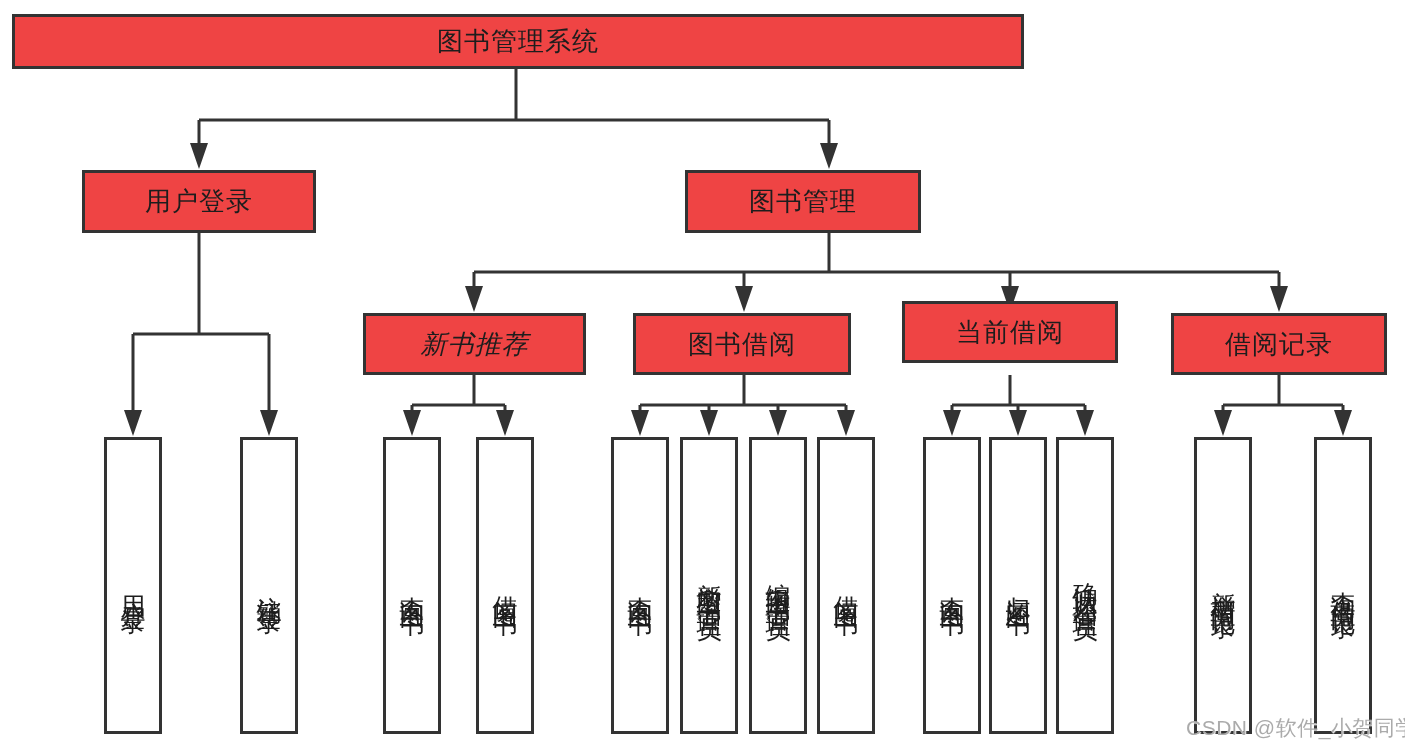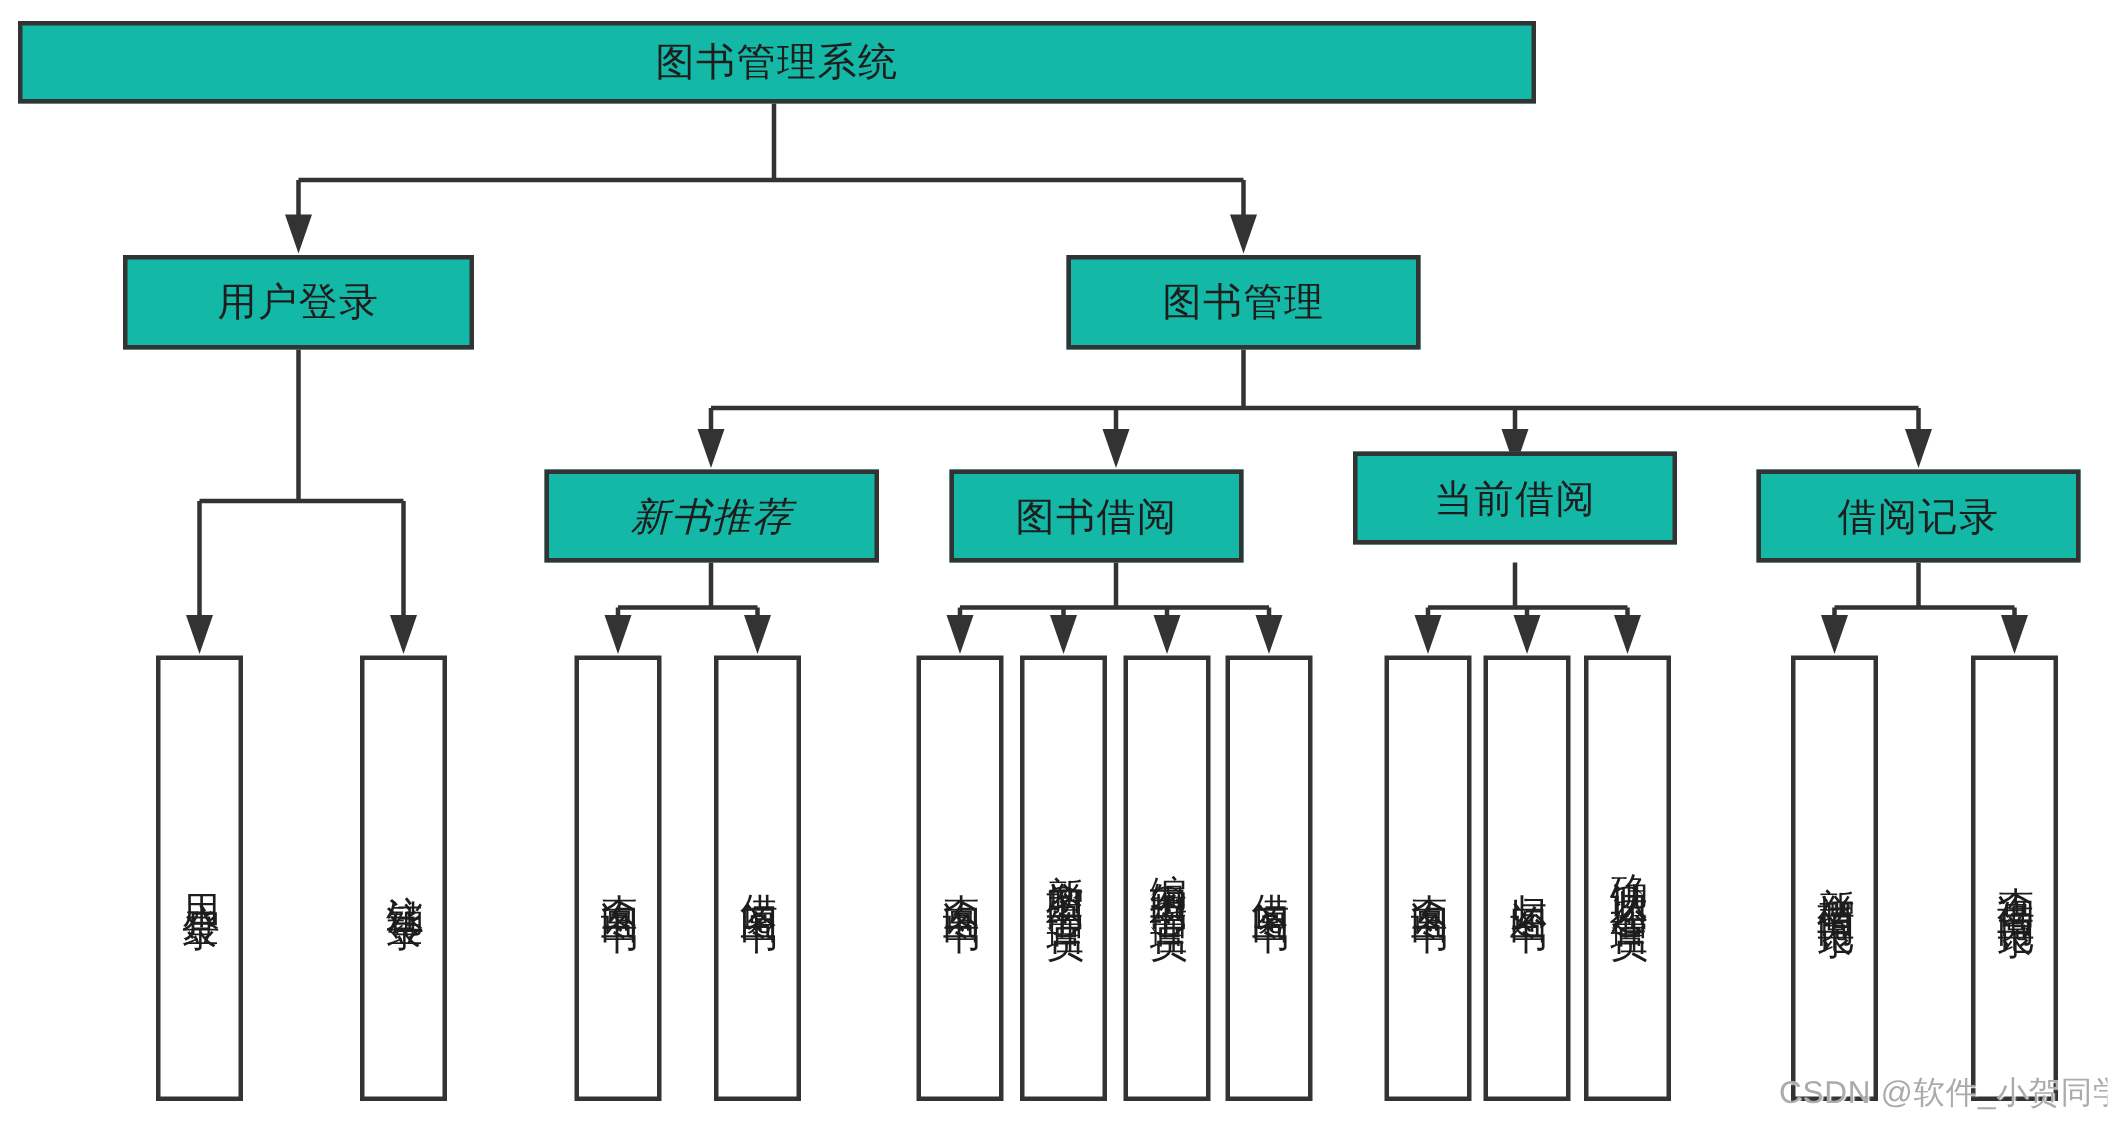--- a/index.html
+++ b/index.html
@@ -13,21 +13,21 @@
     width:1405px;height:747px;position:relative;overflow:hidden;
     background:var(--bg);
     font-family:"Liberation Sans",sans-serif;
     color:var(--text);
   }
   #connectors{position:absolute;left:0;top:0;width:1405px;height:747px;}
   #connectors path.ln{stroke:var(--line);stroke-width:3;fill:none;}
   #connectors path.ah{fill:var(--line);stroke:none;}
   .box{
     position:absolute;box-sizing:border-box;
-    background:#14b8a6;border:3px solid var(--line);
+    background:#ef4444;border:3px solid var(--line);
     display:flex;align-items:center;justify-content:center;
     font-size:26px;letter-spacing:1px;color:var(--text);
     white-space:nowrap;
   }
   .leaf{
     position:absolute;box-sizing:border-box;top:437px;width:58px;height:297px;
     background:#fff;border:3px solid var(--line);
     display:flex;align-items:center;justify-content:center;
   }
   .leaf span{
@@ -66,24 +66,24 @@
            M474,312 l-9,-26 h18 Z  M744,312 l-9,-26 h18 Z  M1010,312 l-9,-26 h18 Z  M1279,312 l-9,-26 h18 Z
            M412,436 l-9,-26 h18 Z  M505,436 l-9,-26 h18 Z
            M640,436 l-9,-26 h18 Z  M709,436 l-9,-26 h18 Z  M778,436 l-9,-26 h18 Z  M846,436 l-9,-26 h18 Z
            M952,436 l-9,-26 h18 Z  M1018,436 l-9,-26 h18 Z  M1085,436 l-9,-26 h18 Z
            M1223,436 l-9,-26 h18 Z M1343,436 l-9,-26 h18 Z"></path>
 </svg>
 
 <div class="box" style="left:12px;top:14px;width:1012px;height:55px;">图书管理系统</div>
 
 <div class="box" style="left:82px;top:170px;width:234px;height:63px;">用户登录</div>
-<div class="box" style="left:711px;top:170px;width:236px;height:63px;">图书管理</div>
+<div class="box" style="left:685px;top:170px;width:236px;height:63px;">图书管理</div>
 
 <div class="box" style="left:363px;top:313px;width:223px;height:62px;font-style:italic;">新书推荐</div>
-<div class="box" style="left:633px;top:313px;width:196px;height:62px;">图书借阅</div>
+<div class="box" style="left:633px;top:313px;width:218px;height:62px;">图书借阅</div>
 <div class="box" style="left:902px;top:301px;width:216px;height:62px;">当前借阅</div>
 <div class="box" style="left:1171px;top:313px;width:216px;height:62px;text-align:right;">借阅记录</div>
 
 <div class="leaf" style="left:104px;">
     <span>用户登录</span>
   </div>
 <div class="leaf" style="left:240px;">
     <span>注销登录</span>
   </div>
 <div class="leaf" style="left:383px;">

